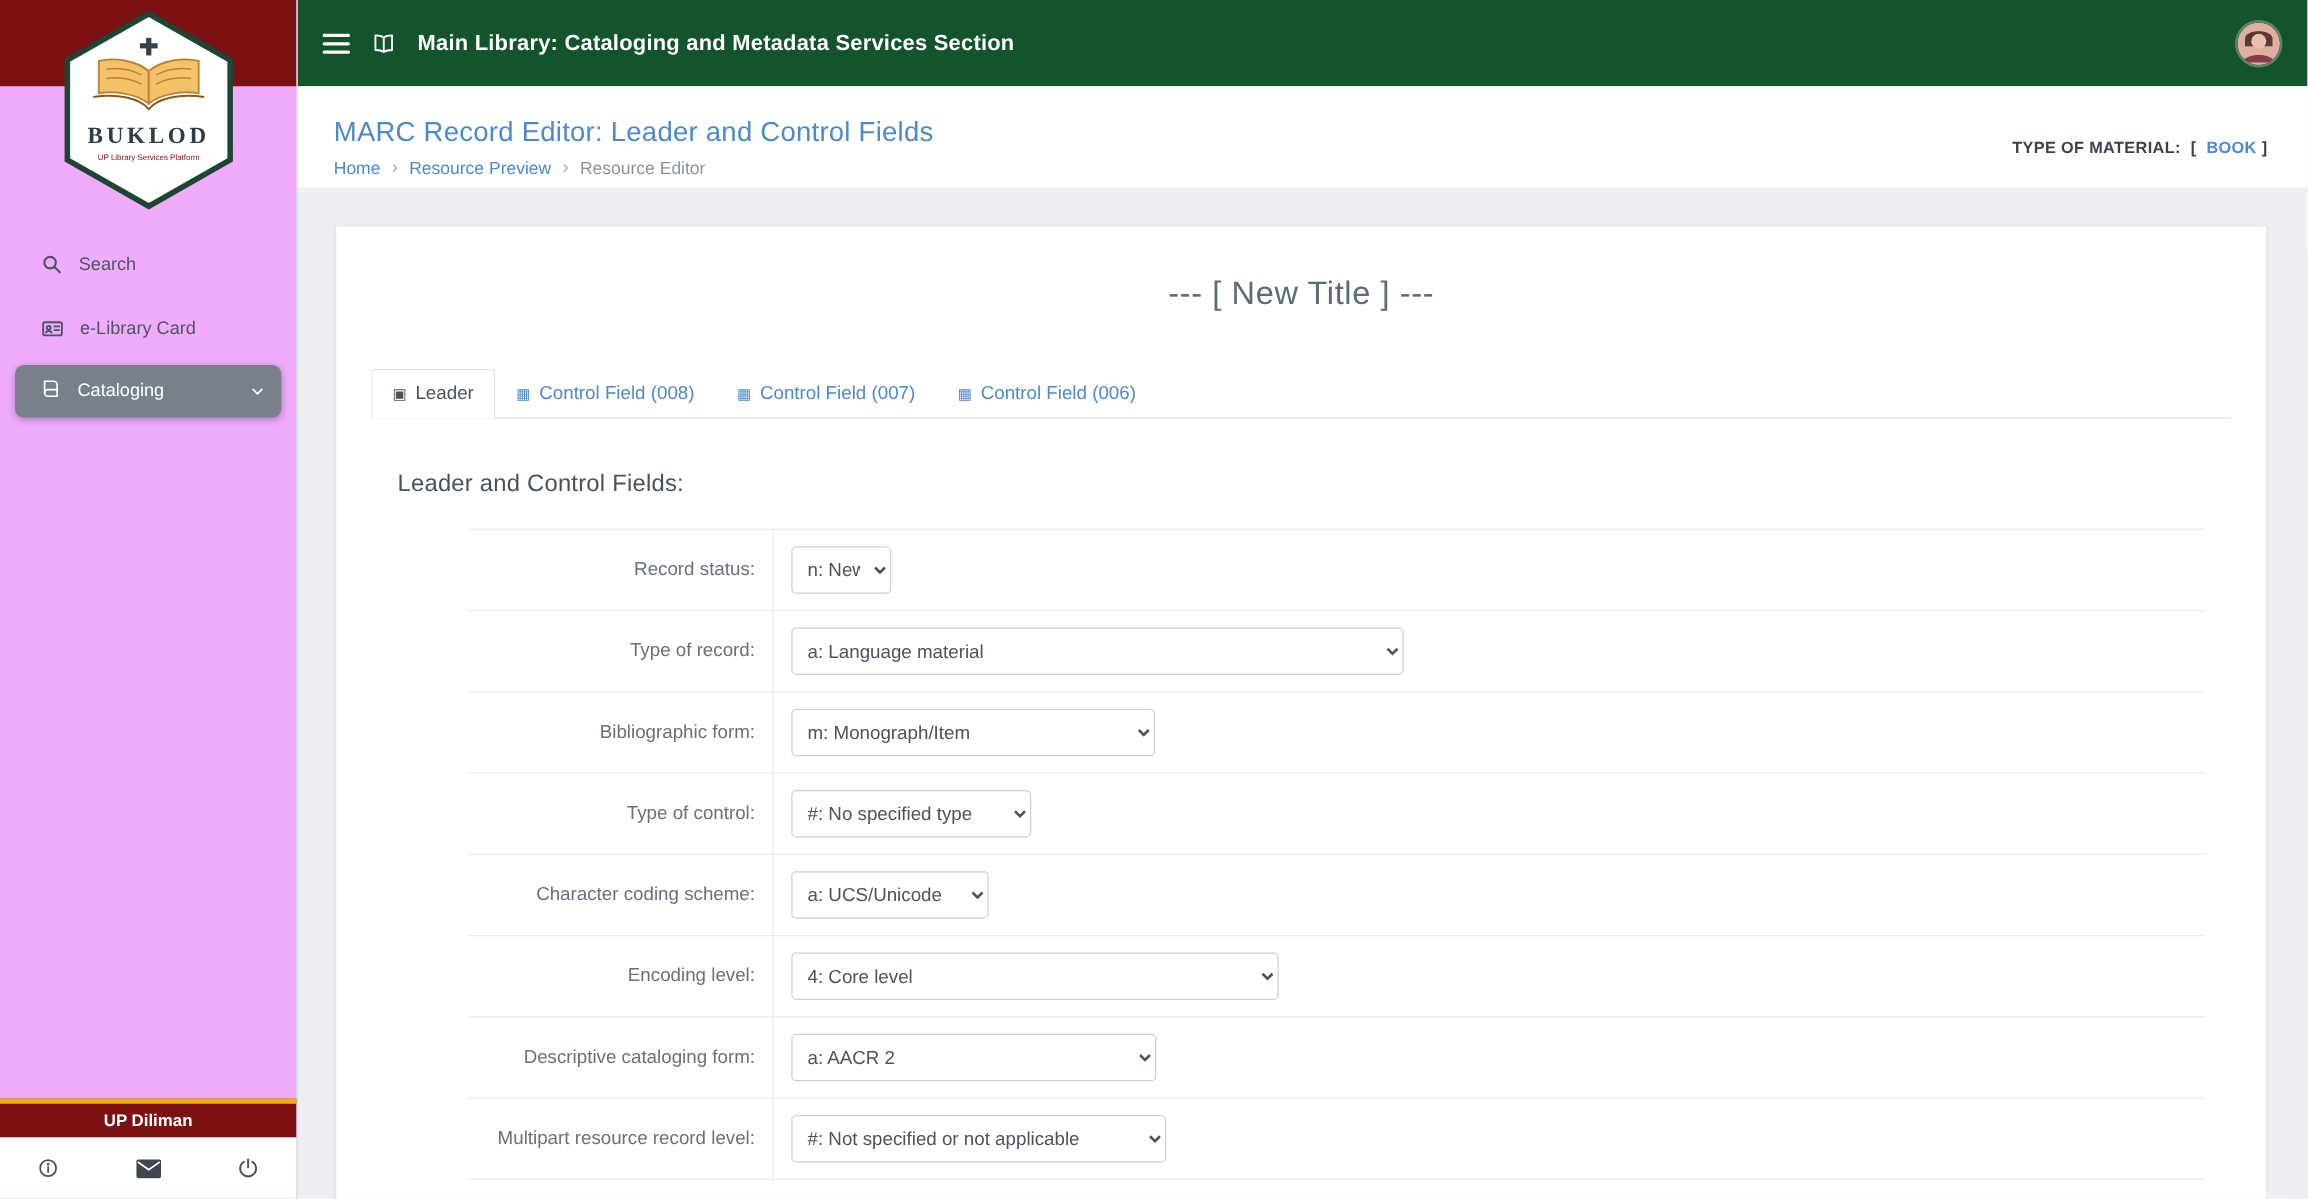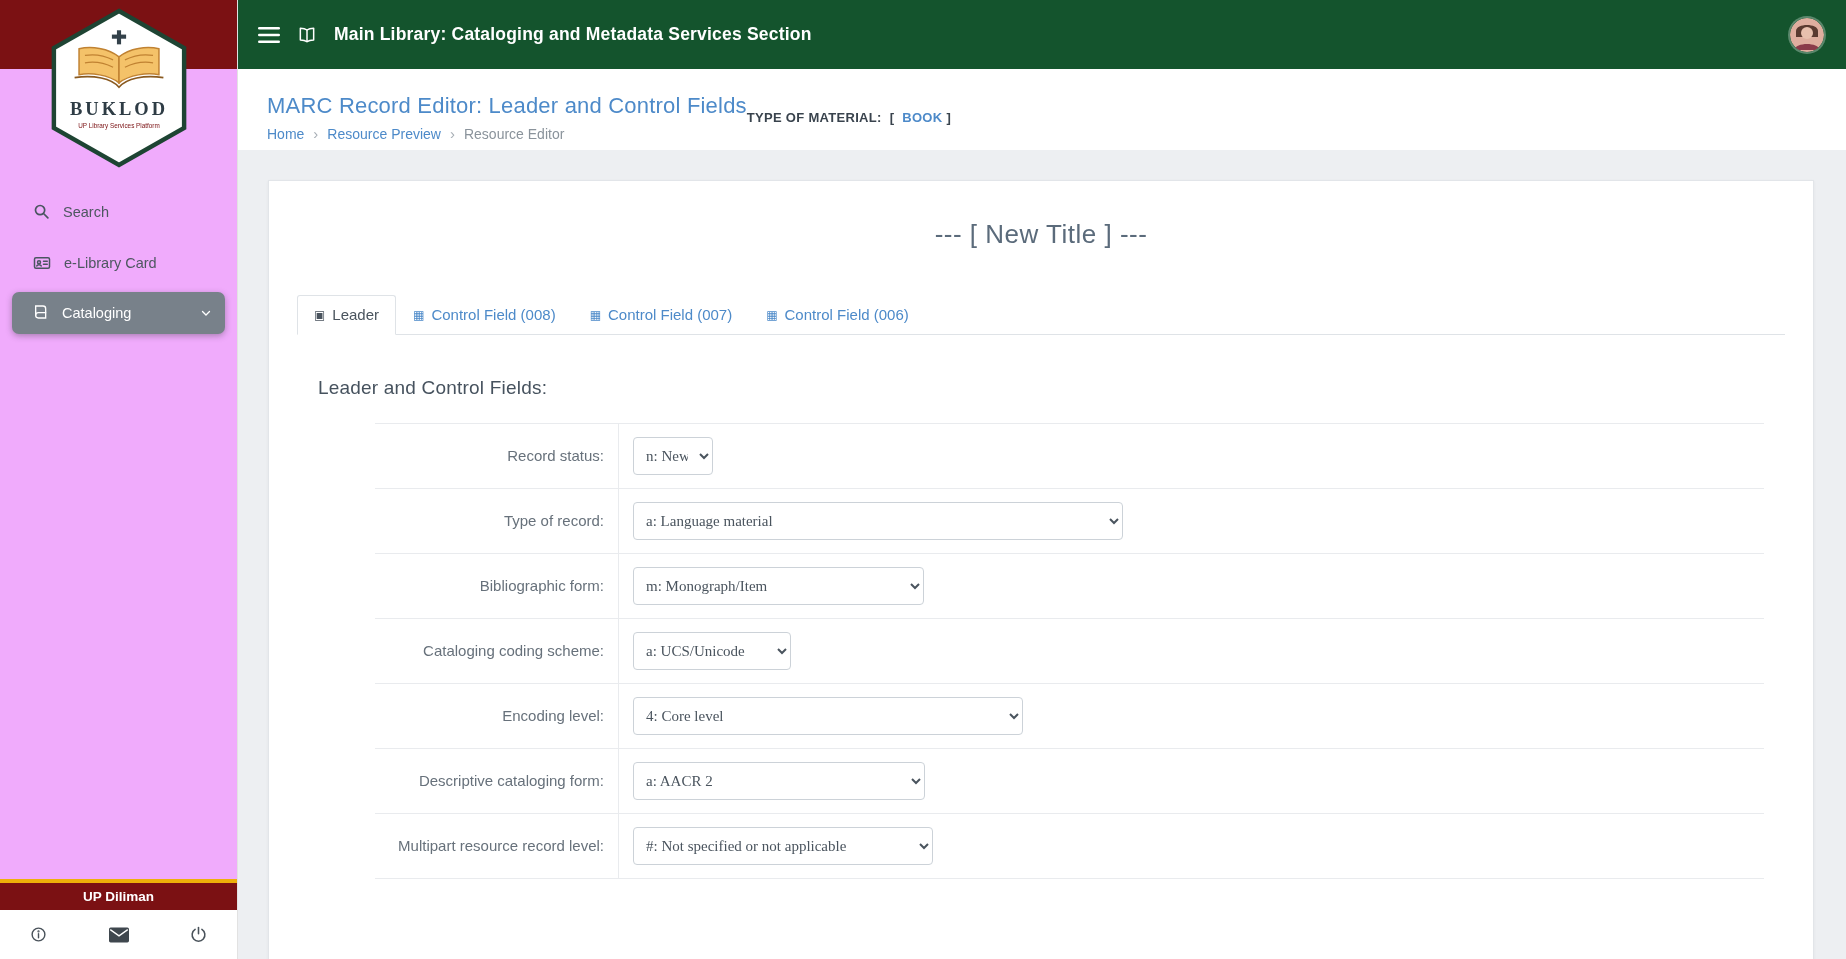--- a/index.html
+++ b/index.html
@@ -31,21 +31,21 @@
 
   
   .main { flex:1; display:flex; flex-direction:column; min-width:0; }
   .topbar { height:69px; background:#14542d; display:flex; align-items:center; padding:0 22px 0 20px; gap:17px; }
   .hamburger { cursor:pointer; display:flex; align-items:center; }
   .topbar-title { color:#fff; font-size:17.5px; letter-spacing:.2px;font-weight:bold; }
   .spacer { flex:1; }
   .avatar { width:34px; height:34px; border-radius:50%; overflow:hidden; cursor:pointer;
             box-shadow:0 0 0 2px rgba(255,255,255,.3); }
 
-  .page-header { background:#ffffff; height:81px; display:flex; align-items:center; justify-content:flex-start;
+  .page-header { background:#ffffff; height:81px; display:flex; align-items:center; justify-content:space-between;
                  padding:16px 32px 0 29px; }
   .ph-title { color:#4d8ac9; font-size:22px; font-weight:400; margin:0 0 6px; letter-spacing:.2px; }
   .breadcrumb { font-size:14px; color:#8a939b; display:flex; align-items:center; gap:9px; }
   .crumb-link { color:#4d8ac9; cursor:pointer; }
   .crumb-sep { color:#a7aeb5; font-size:15px; }
   .material { font-size:13px; font-weight:bold; color:#39434d; letter-spacing:.3px; white-space:nowrap; }
   .mat-open { margin:0 4px 0 8px; color:#39434d; }
   .mat-close { margin-left:4px; color:#39434d; }
   .mat-value { color:#4d8ac9; cursor:pointer; }
 
@@ -63,21 +63,21 @@
 
   .section-heading { margin:42px 17px 0 49px; font-size:19px; color:#46525e; font-weight:500; letter-spacing:.2px; }
 
   .form-table { margin:24px 49px 0 106px; }
   .form-row { display:flex; align-items:stretch; border-bottom:1px solid #e9ebee; min-height:65px; }
   .form-row:first-child { border-top:1px solid #e9ebee; }
   .row-label { width:244px; min-width:244px; border-right:1px solid #e9ebee; display:flex; align-items:center;
                justify-content:flex-end; text-align:right; padding:8px 14px 8px 0; color:#67717b; font-size:15px; line-height:1.35; }
   .row-field { flex:1; display:flex; align-items:center; padding:13px 0 13px 14px; }
   select { height:38px; border:1px solid #ccd2d8; border-radius:4px; background:#fff; color:#4a545e;
-           font-size:15px; font-family:Liberation Serif, serif; padding:0 8px; cursor:pointer; }
+           font-size:15px; font-family:Liberation Sans, sans-serif; padding:0 8px; cursor:pointer; }
 </style>
 </head>
 <body>
 
 <div class="app">
 
   <aside class="sidebar">
     <div class="sidebar-top"></div>
 
     <div class="logo">
@@ -258,23 +258,31 @@
 
           <div class="form-row">
             <div class="row-label">Bibliographic form:</div>
             <div class="row-field">
               <select style="width:291px">
                 <option selected="">m: Monograph/Item</option>
               </select>
             </div>
           </div>
 
-
-          <div class="form-row">
-            <div class="row-label">Cataloging coding scheme:</div>
+          <div class="form-row">
+            <div class="row-label">Type of control:</div>
+            <div class="row-field">
+              <select style="width:192px">
+                <option selected="">#: No specified type</option>
+              </select>
+            </div>
+          </div>
+
+          <div class="form-row">
+            <div class="row-label">Character coding scheme:</div>
             <div class="row-field">
               <select style="width:158px">
                 <option selected="">a: UCS/Unicode</option>
               </select>
             </div>
           </div>
 
           <div class="form-row">
             <div class="row-label">Encoding level:</div>
             <div class="row-field">

